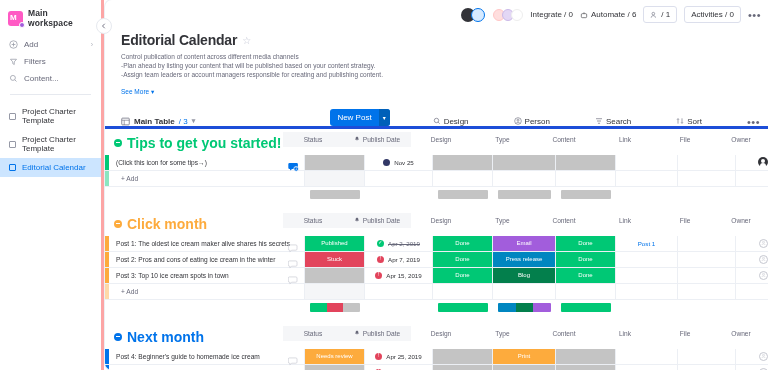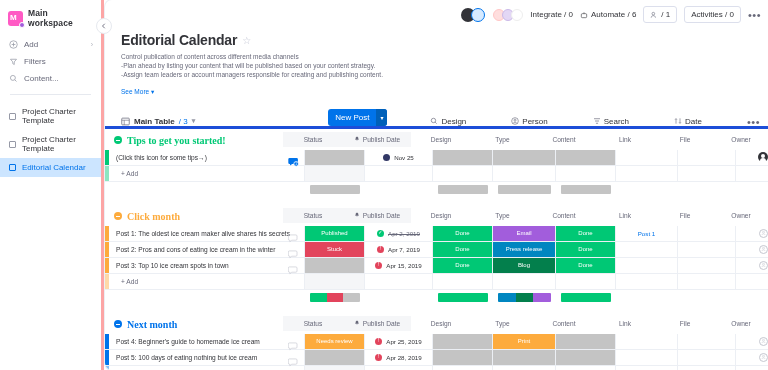--- a/index.html
+++ b/index.html
@@ -76,21 +76,21 @@
   .tool { display:flex; align-items:center; gap:3px; font-size:8px; color:#323338;
     margin-right:11px; }
 
   
   #board { position:relative; height:275px; overflow:hidden; }
   .group { position:relative; }
   .grp-head { display:flex; align-items:center; gap:5px; padding:6px 0 4px 9px; }
   .grp-dot { width:8px; height:8px; border-radius:50%; position:relative; flex:none; }
   .grp-dot:after { content:""; position:absolute; left:2px; top:3.4px; width:4px;
     height:1.4px; background:#fff; }
-  .grp-name { font-size:10px; font-weight:bold;font-family:Liberation Serif, serif; }
+  .grp-name { font-size:14px; font-weight:bold; }
   .row { display:flex; align-items:stretch; height:16px; border-bottom:1px solid #eceff4;
     background:#fff; }
   .row.add { border-bottom:1px solid #eceff4; }
   .bar { width:4px; flex:none; }
   .name-cell { width:196px; flex:none; display:flex; align-items:center;
     padding-left:7px; position:relative; border-right:1px solid #eceff4; }
   .name-txt { font-size:6.6px; color:#323338; white-space:nowrap; }
   .add-txt { font-size:6.6px; color:#676879; }
   .chat { position:absolute; right:6px; top:3px; width:10px; height:9px; }
   .cell { flex:none; border-right:1px solid #eceff4; display:flex; align-items:center;
@@ -273,21 +273,21 @@
       <div class="tool">
         <svg width="8" height="8" viewBox="0 0 12 12">
             <path d="M1.5 2.6h9M3 6h6M4.4 9.4h3.2" stroke="#676879" stroke-width="1"></path>
           </svg>
         <span>Search</span>
       </div>
       <div class="tool">
         <svg width="8" height="8" viewBox="0 0 12 12">
             <path d="M3 10V2.5M3 2.5L1.6 4M3 2.5L4.4 4M9 2v7.5M9 9.5L7.6 8M9 9.5L10.4 8" stroke="#676879" stroke-width=".9" fill="none"></path>
           </svg>
-        <span>Date</span>
+        <span>Sort</span>
       </div>
       <div class="dots">•••</div>
     </div>
 
     <div id="board">
         <div class="group">
           <div style="position: relative;">
             <div class="grp-head">
               <div class="grp-dot" style="background: rgb(0, 200, 117);"></div>
               <div class="grp-name" style="color: rgb(0, 200, 117);">Tips to get you started!</div>

